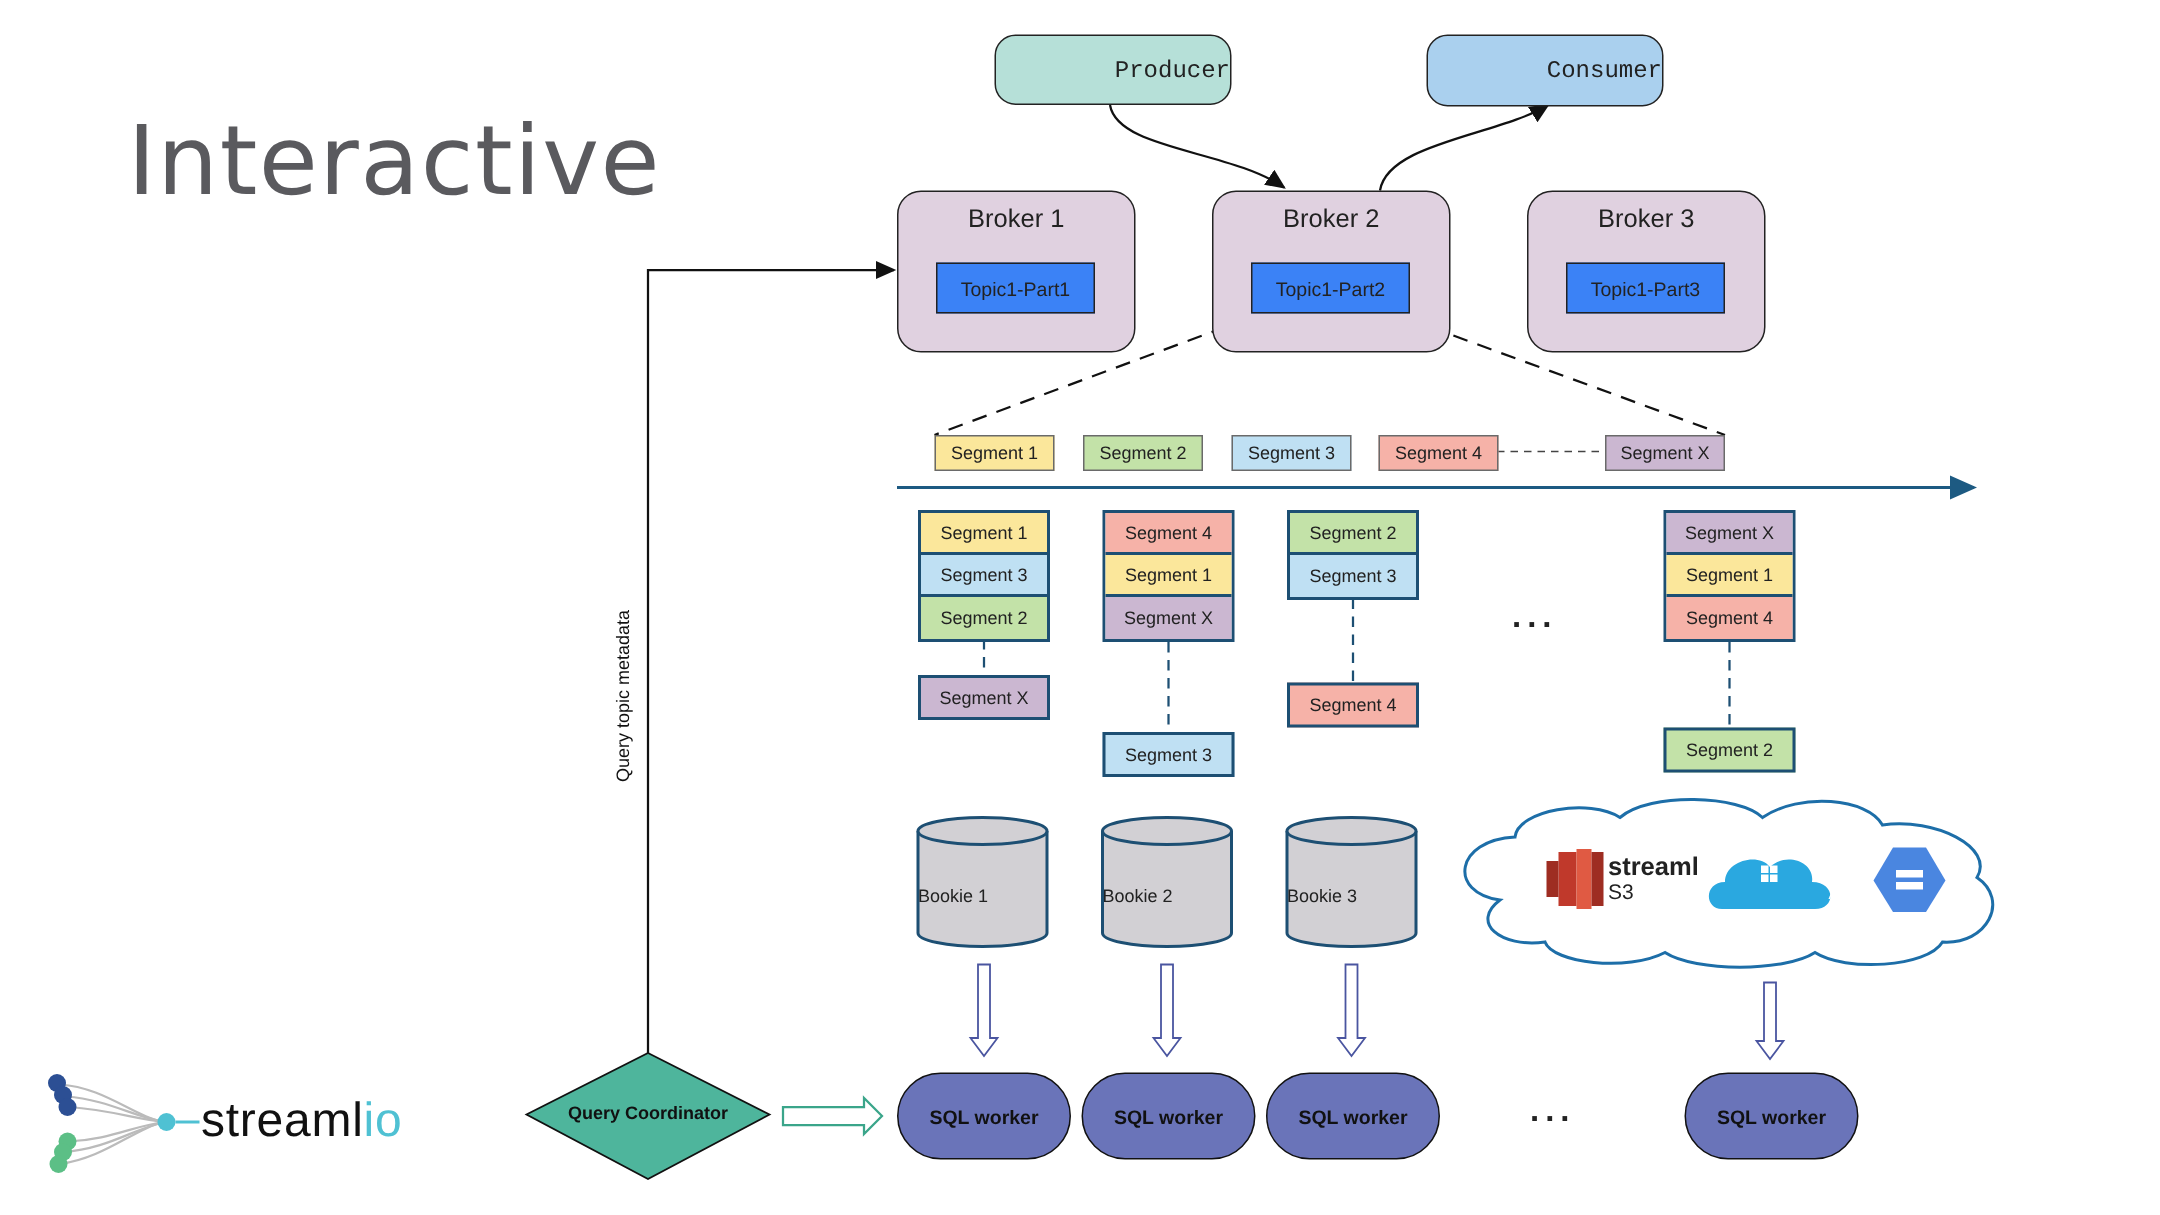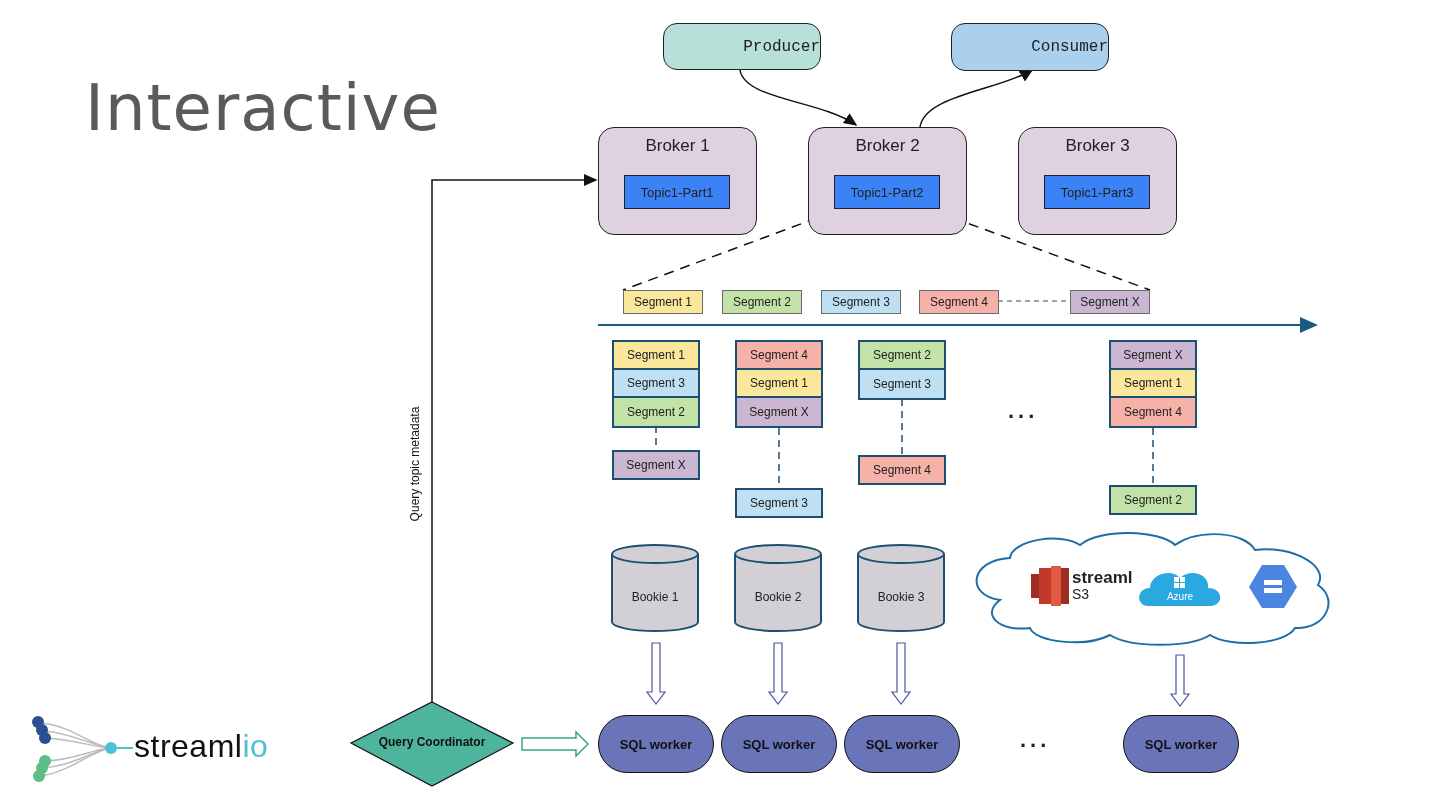--- a/index.html
+++ b/index.html
@@ -10,21 +10,21 @@
   .client { border:1.5px solid #222; border-radius:14px; font-size:16px; color:#222; }
   .broker { border:1.5px solid #222; border-radius:16px; background:#e0d1e0; }
   .broker-label { position:absolute; left:0; right:0; top:8px; text-align:center; font-size:17px; color:#222; }
   .topic { position:absolute; left:25px; width:106px; height:34px; top:47px; background:#3b82f6; border:1.5px solid #222; box-sizing:border-box; display:flex; align-items:center; justify-content:center; font-size:13px; color:#222; }
   .seg { box-sizing:border-box; border:1.5px solid #6a6a6a; font-size:12px; color:#222; display:flex; align-items:center; justify-content:center; }
   .stack { box-sizing:border-box; border:2px solid #1d4f73; }
   .stack .cell { height:28px; box-sizing:border-box; display:flex; align-items:center; justify-content:center; font-size:12px; color:#222; border-bottom:2px solid #1d4f73; }
   .stack .cell:last-child { border-bottom:none; }
   .single { box-sizing:border-box; border:2px solid #1d4f73; height:30px; display:flex; align-items:center; justify-content:center; font-size:12px; color:#222; }
   .worker { box-sizing:border-box; border:1.5px solid #111; border-radius:30px; background:#6a74b9; font-weight:bold; font-size:13px; color:#111; display:flex; align-items:center; justify-content:center; }
-  .bookie-label { font-size:12px; color:#222; text-align:center; }
+  .bookie-label { font-size:12px; color:#222; text-align:left; }
   .dots { font-size:22px; color:#222; letter-spacing:4px; font-weight:bold; }
   svg { position:absolute; left:0; top:0; }
 </style>
 </head>
 <body>
 
 <svg width="1440" height="810">
   <defs>
     <marker id="arrowBlack" markerWidth="10" markerHeight="10" refX="8" refY="5" orient="auto">
       <path d="M0,1 L9,5 L0,9 z" fill="#111"></path>
@@ -183,21 +183,21 @@
 <div class="abs dots" style="left:1008px;top:398px;">...</div>
 
 <div class="abs bookie-label" style="left:612px;top:590px;width:86px;">Bookie 1</div>
 <div class="abs bookie-label" style="left:735px;top:590px;width:86px;">Bookie 2</div>
 <div class="abs bookie-label" style="left:858px;top:590px;width:86px;">Bookie 3</div>
 
 <div class="abs" style="left:1072px;top:570px;font-size:17px;font-weight:bold;color:#222;line-height:16px;">
   <div>streaml</div>
   <div style="font-size:14px;font-weight:normal;">S3</div>
 </div>
-<div class="abs" style="left:1160px;top:591px;width:40px;text-align:center;font-size:10px;color:#fff;">Azure</div>
+<div class="abs" style="left:1212px;top:591px;width:40px;text-align:center;font-size:10px;color:#fff;">Azure</div>
 
 <div class="abs worker" style="left:598px;top:715px;width:116px;height:58px;">SQL worker</div>
 <div class="abs worker" style="left:721px;top:715px;width:116px;height:58px;">SQL worker</div>
 <div class="abs worker" style="left:844px;top:715px;width:116px;height:58px;">SQL worker</div>
 <div class="abs dots" style="left:1020px;top:727px;">...</div>
 <div class="abs worker" style="left:1123px;top:715px;width:116px;height:58px;">SQL worker</div>
 
 <div class="abs" style="left:362px;top:735px;width:140px;text-align:center;font-size:12px;font-weight:bold;color:#111;">Query Coordinator</div>
 
 <div class="abs" style="left:340px;top:457px;width:150px;text-align:center;font-size:12px;color:#111;transform:rotate(-90deg);">Query topic metadata</div>

